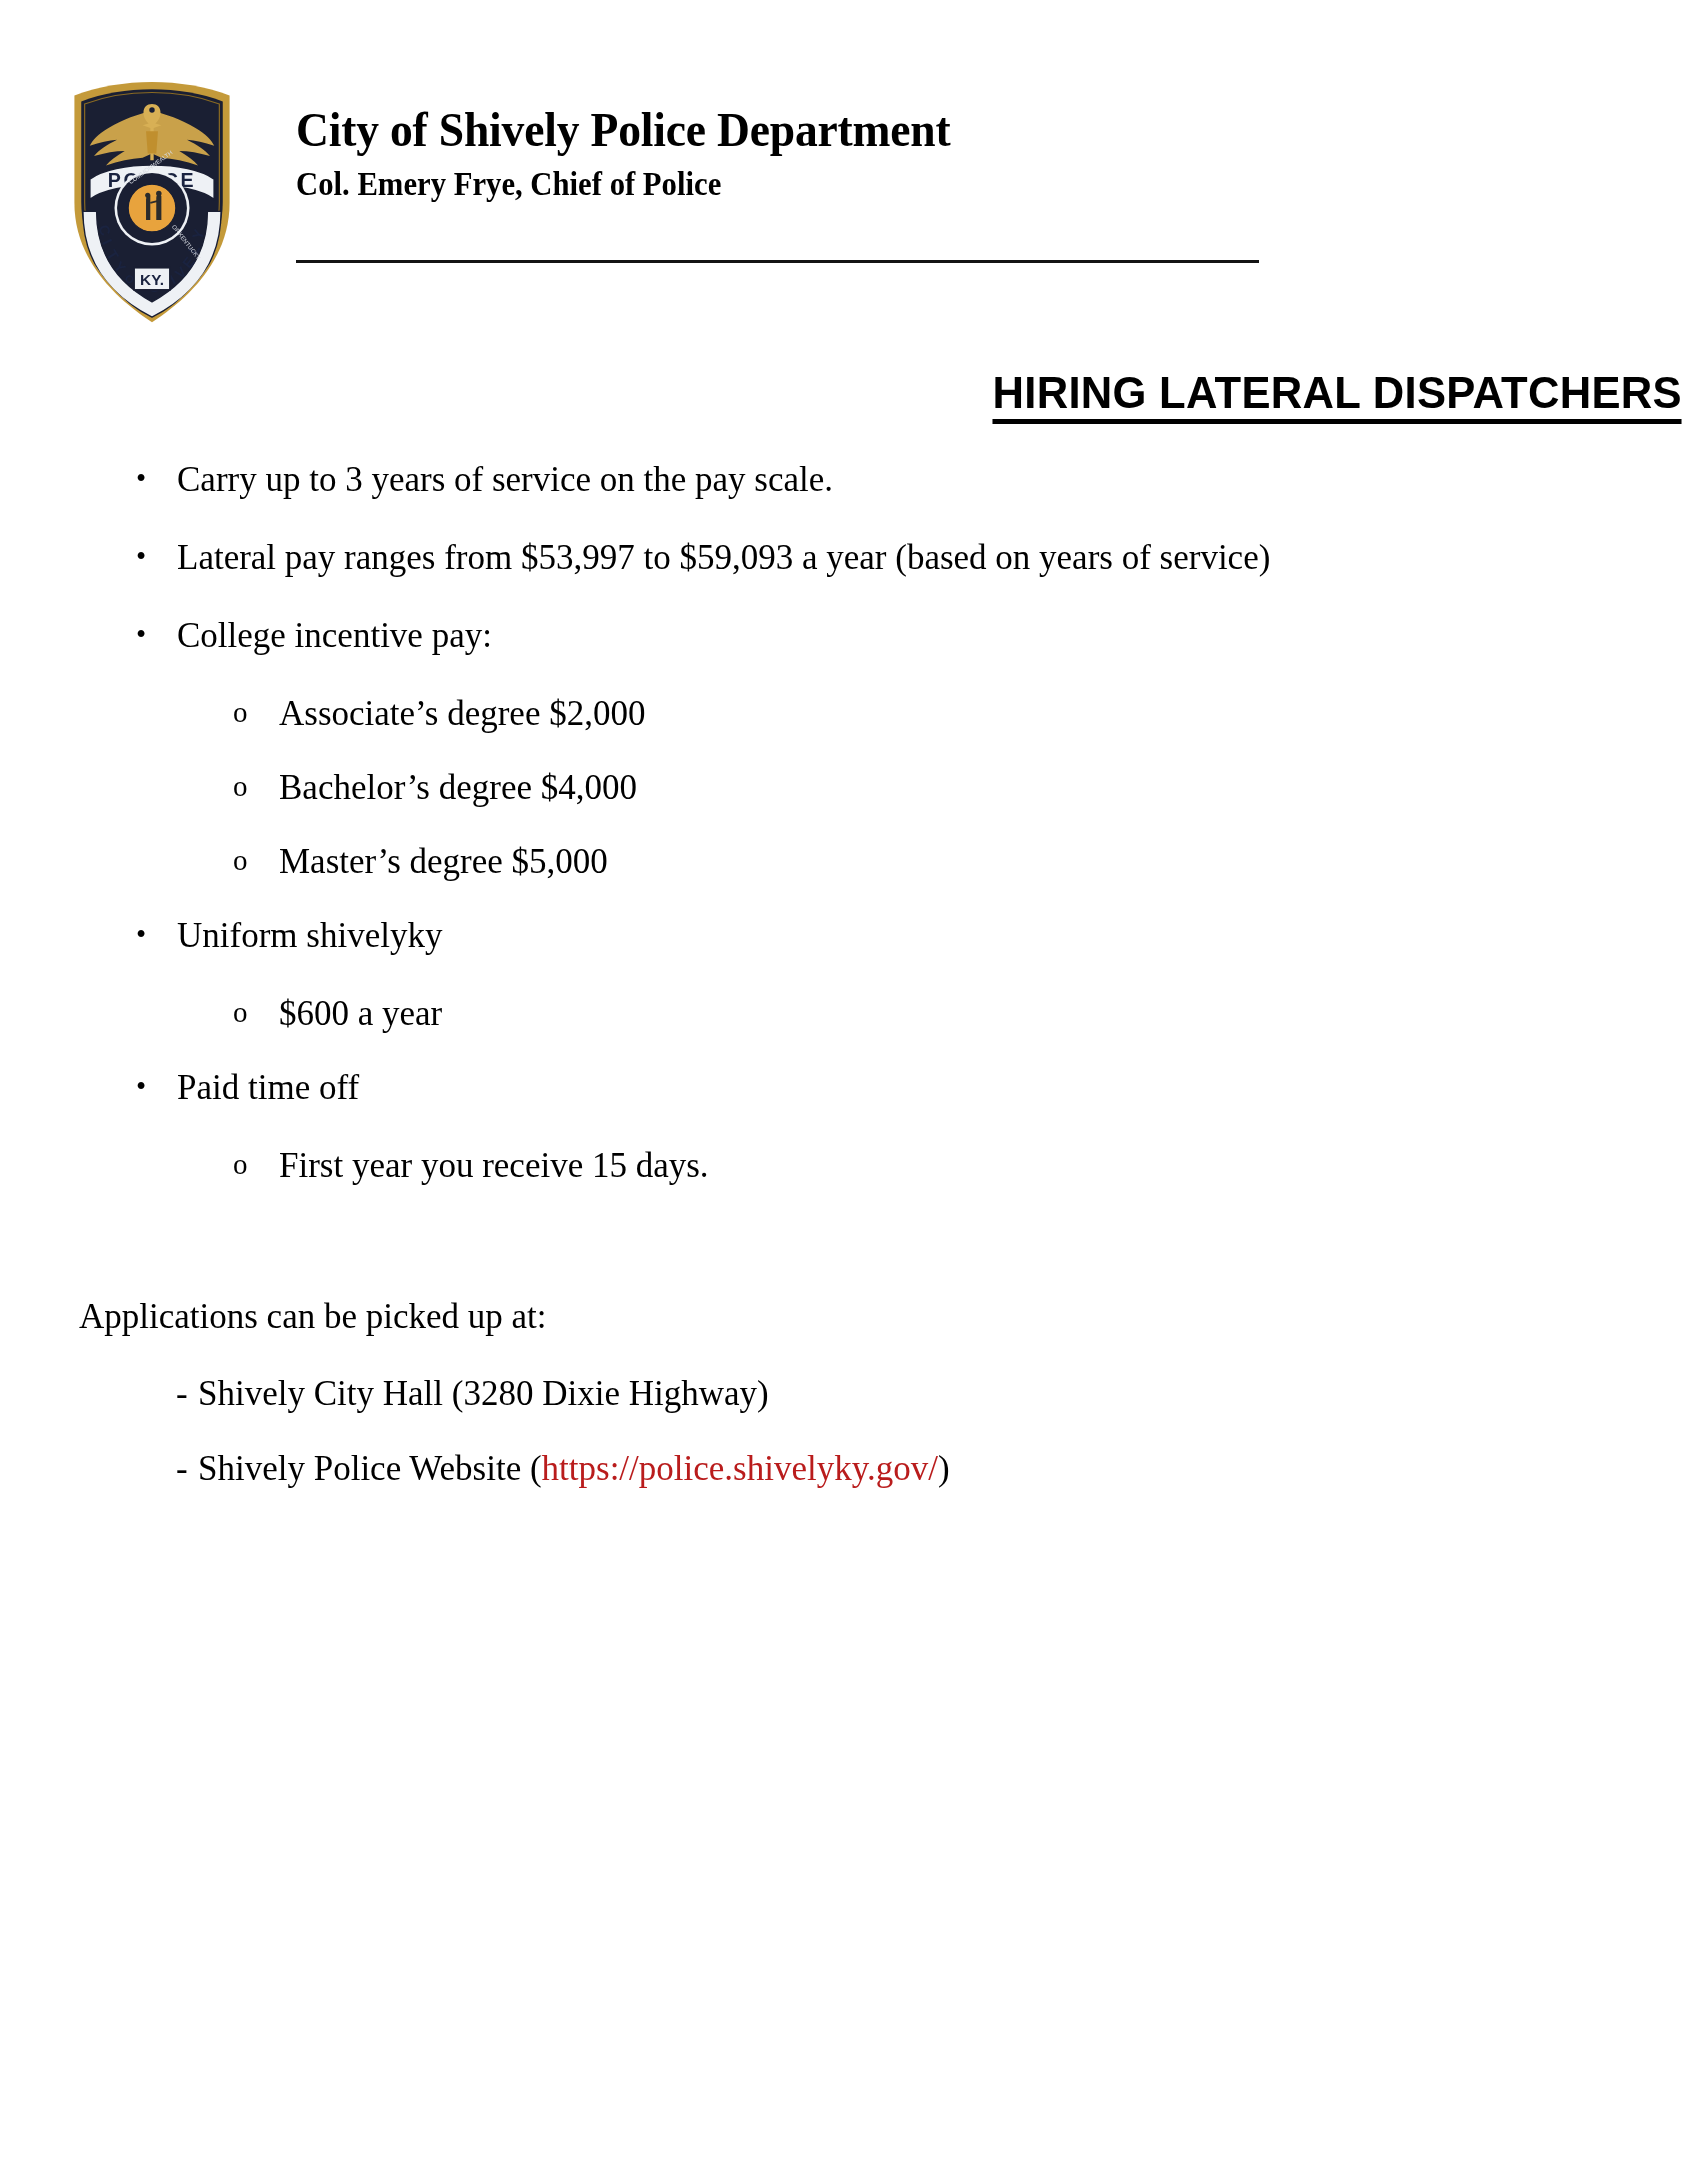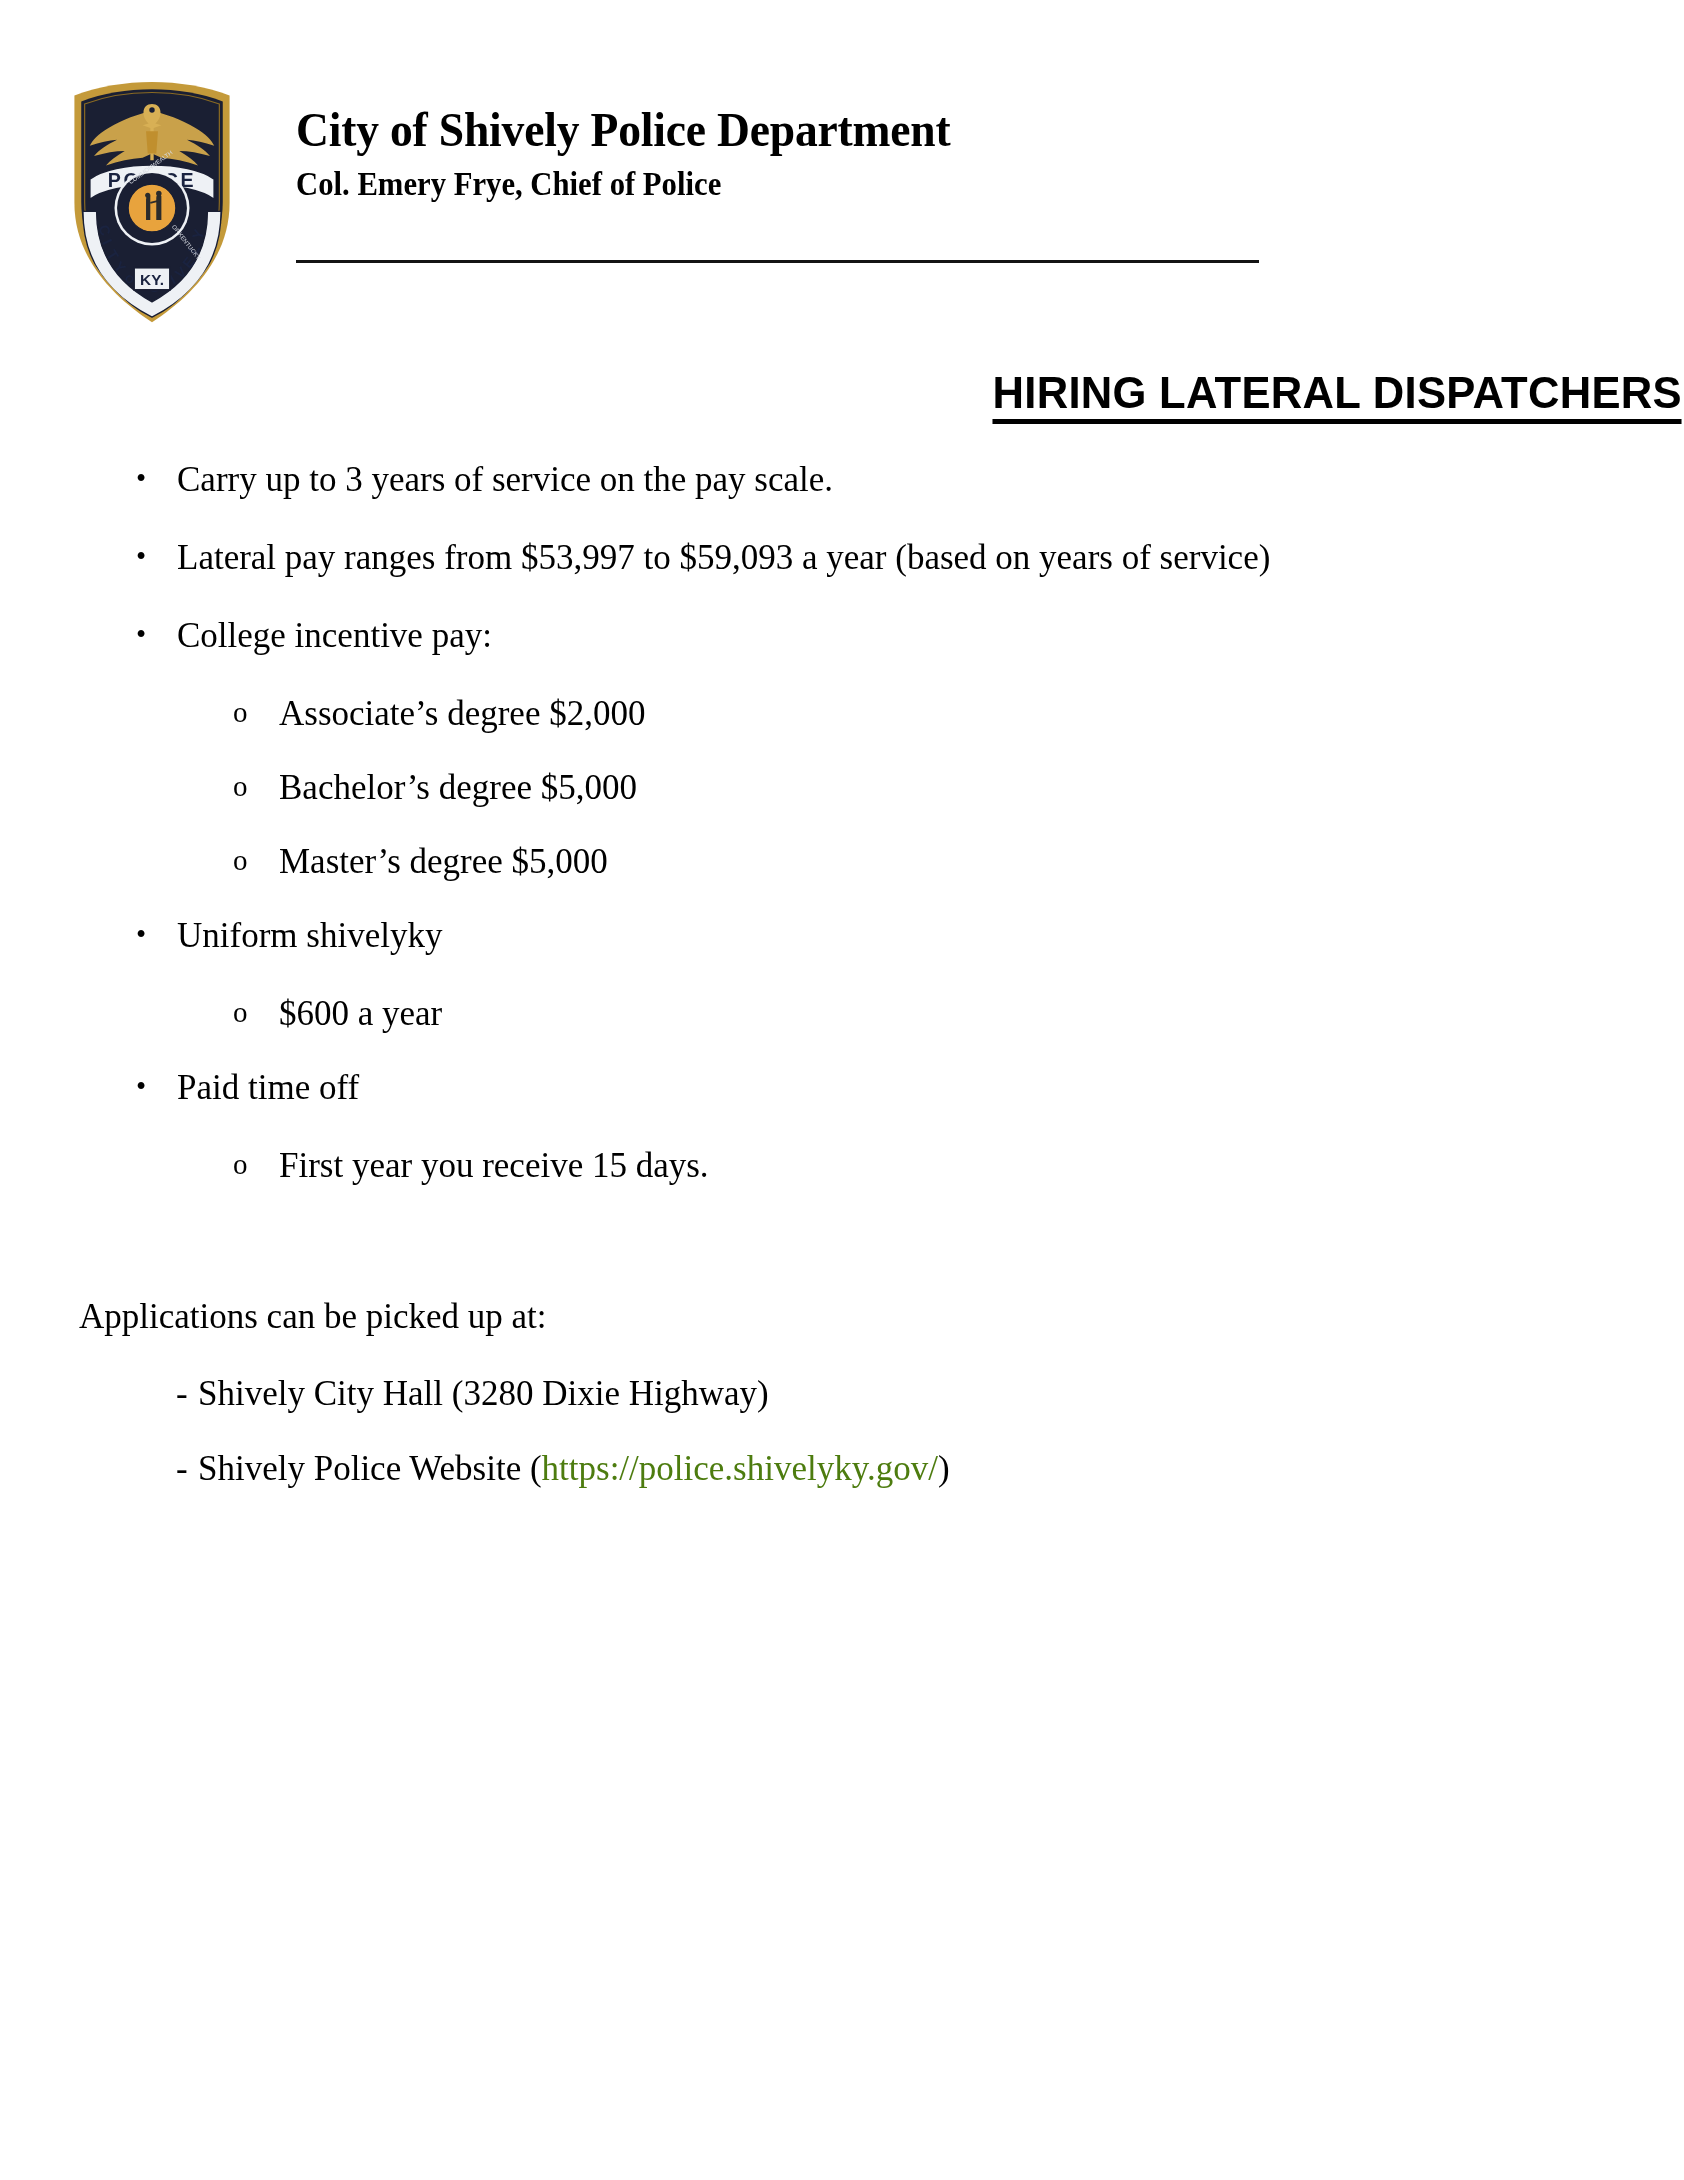--- a/index.html
+++ b/index.html
@@ -288,21 +288,21 @@
       <span class="txt">College incentive pay:</span>
     </div>
 
     <div class="li level2">
       <span class="marker">o</span>
       <span class="txt">Associate’s degree $2,000</span>
     </div>
 
     <div class="li level2">
       <span class="marker">o</span>
-      <span class="txt">Bachelor’s degree $5,000</span>
+      <span class="txt">Bachelor’s degree $4,000</span>
     </div>
 
     <div class="li level2">
       <span class="marker">o</span>
       <span class="txt">Master’s degree $5,000</span>
     </div>
 
     <div class="li level1">
       <span class="marker">•</span>
       <span class="txt">Uniform shivelyky</span>
@@ -327,19 +327,19 @@
 
   <div class="apps">
 
     <div class="apps-lead">Applications can be picked up at:</div>
 
     <div class="apps-item">
       <span class="dash">-</span><span>Shively City Hall (3280 Dixie Highway)</span>
     </div>
 
     <div class="apps-item">
-      <span class="dash">-</span><span>Shively Police Website (</span><a class="link" href="#" style="color: #4d7c0f;">https://police.shivelyky.gov/</a><span>)</span>
+      <span class="dash">-</span><span>Shively Police Website (</span><a class="link" href="#" style="color: #b91c1c;">https://police.shivelyky.gov/</a><span>)</span>
     </div>
 
   </div>
 
 </div>
 
 
 </body></html>

